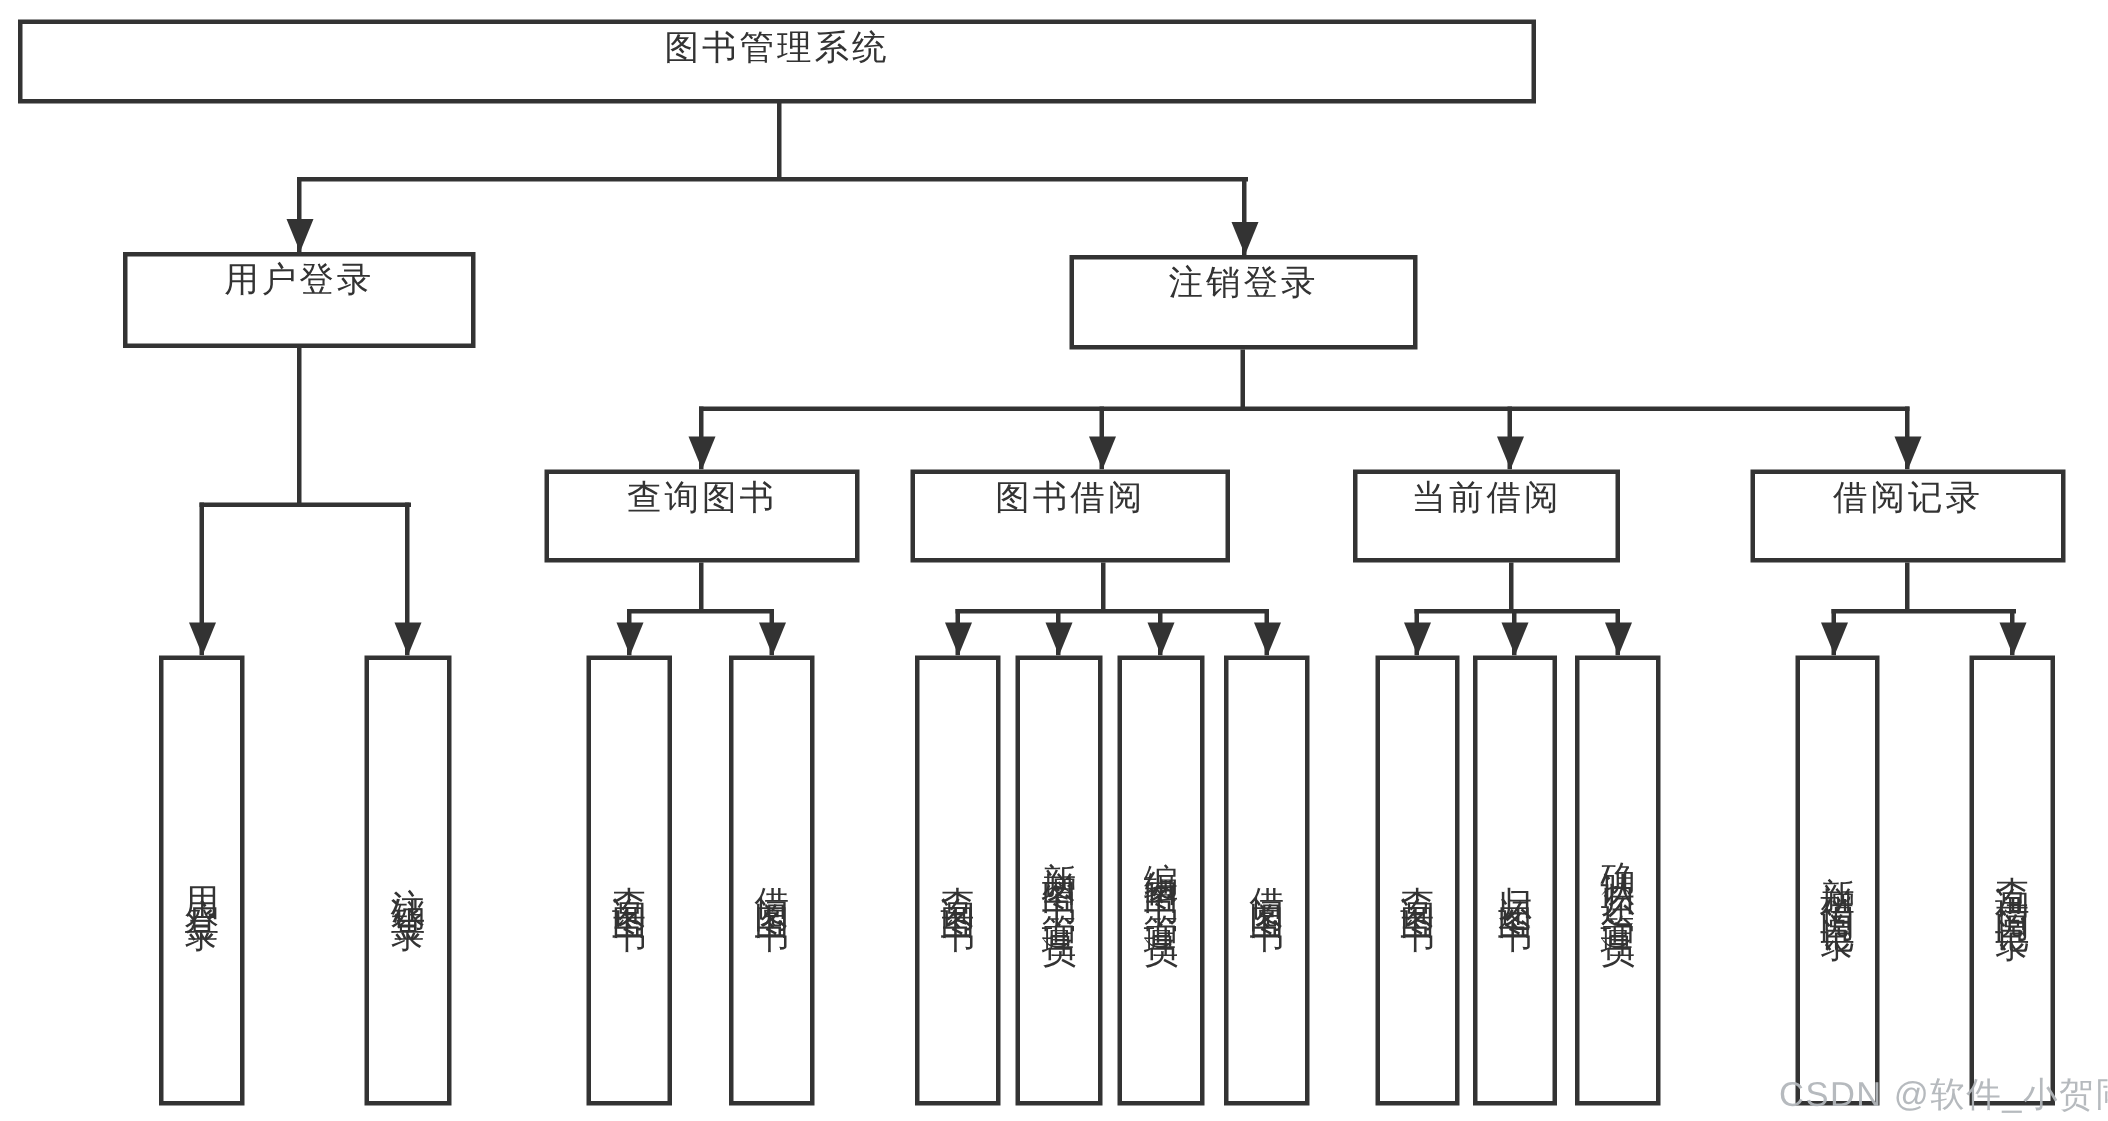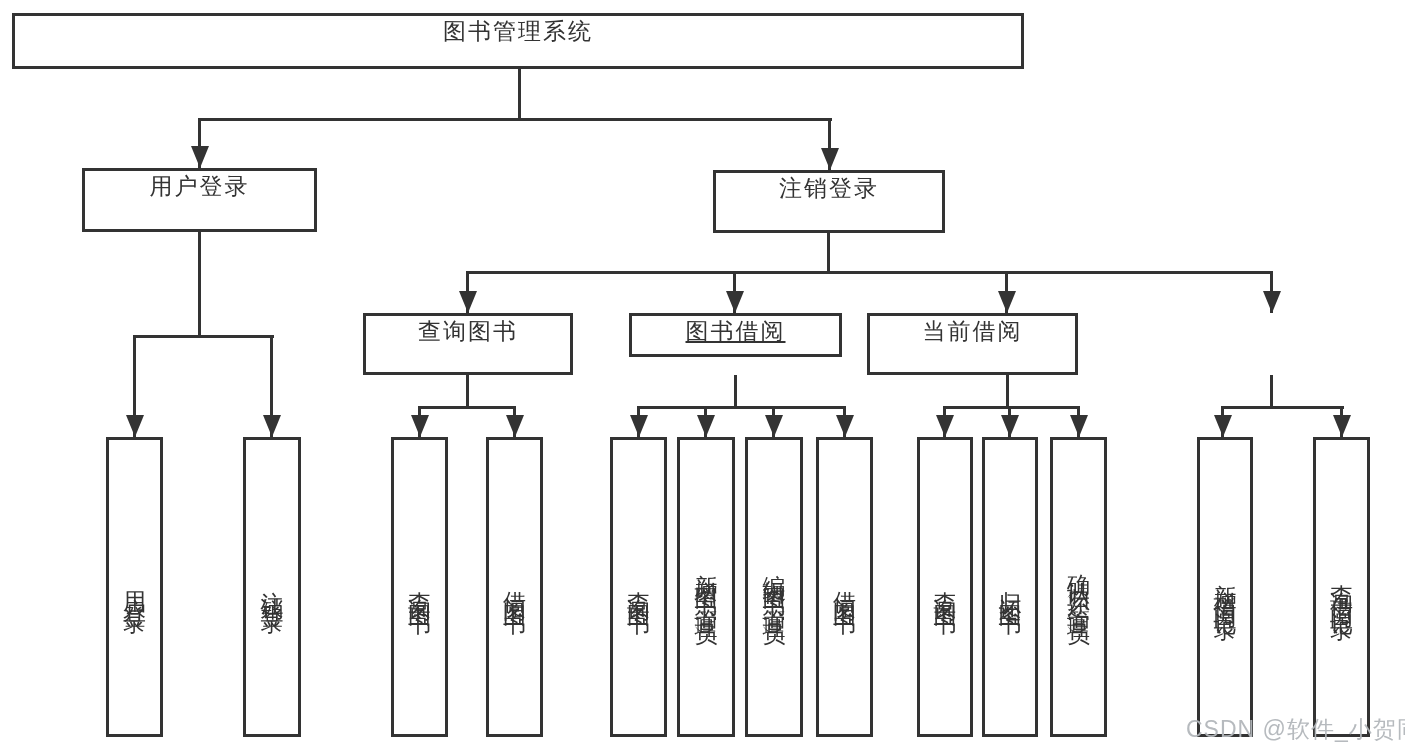--- a/index.html
+++ b/index.html
@@ -97,25 +97,28 @@
   <div class="vline" style="left:1005px; top:271px; height:42px;"></div>
   <div class="vline" style="left:1270px; top:271px; height:42px;"></div>
   <div class="arrow" style="left:459px; top:291px;"></div>
   <div class="arrow" style="left:726px; top:291px;"></div>
   <div class="arrow" style="left:998px; top:291px;"></div>
   <div class="arrow" style="left:1263px; top:291px;"></div>
 
   <div class="nbox" style="left:363px; top:313px; width:210px; height:62px;">
     <span class="hlabel">查询图书</span>
   </div>
-  <div class="nbox" style="left:629px; top:313px; width:213px; height:44px;text-decoration:underline;">
+  <div class="nbox" style="left:607px; top:313px; width:213px; height:62px;">
     <span class="hlabel">图书借阅</span>
   </div>
-  <div class="nbox" style="left:867px; top:313px; width:211px; height:62px;">
+  <div class="nbox" style="left:902px; top:313px; width:178px; height:62px;">
     <span class="hlabel">当前借阅</span>
+  </div>
+  <div class="nbox" style="left:1167px; top:313px; width:210px; height:62px;">
+    <span class="hlabel">借阅记录</span>
   </div>
 
   <div class="vline" style="left:466px; top:375px; height:33px;"></div>
   <div class="hline" style="left:418px; top:406px; width:98px;"></div>
   <div class="vline" style="left:418px; top:406px; height:31px;"></div>
   <div class="vline" style="left:513px; top:406px; height:31px;"></div>
   <div class="arrow" style="left:411px; top:415px;"></div>
   <div class="arrow" style="left:506px; top:415px;"></div>
 
   <div class="vline" style="left:734px; top:375px; height:33px;"></div>

